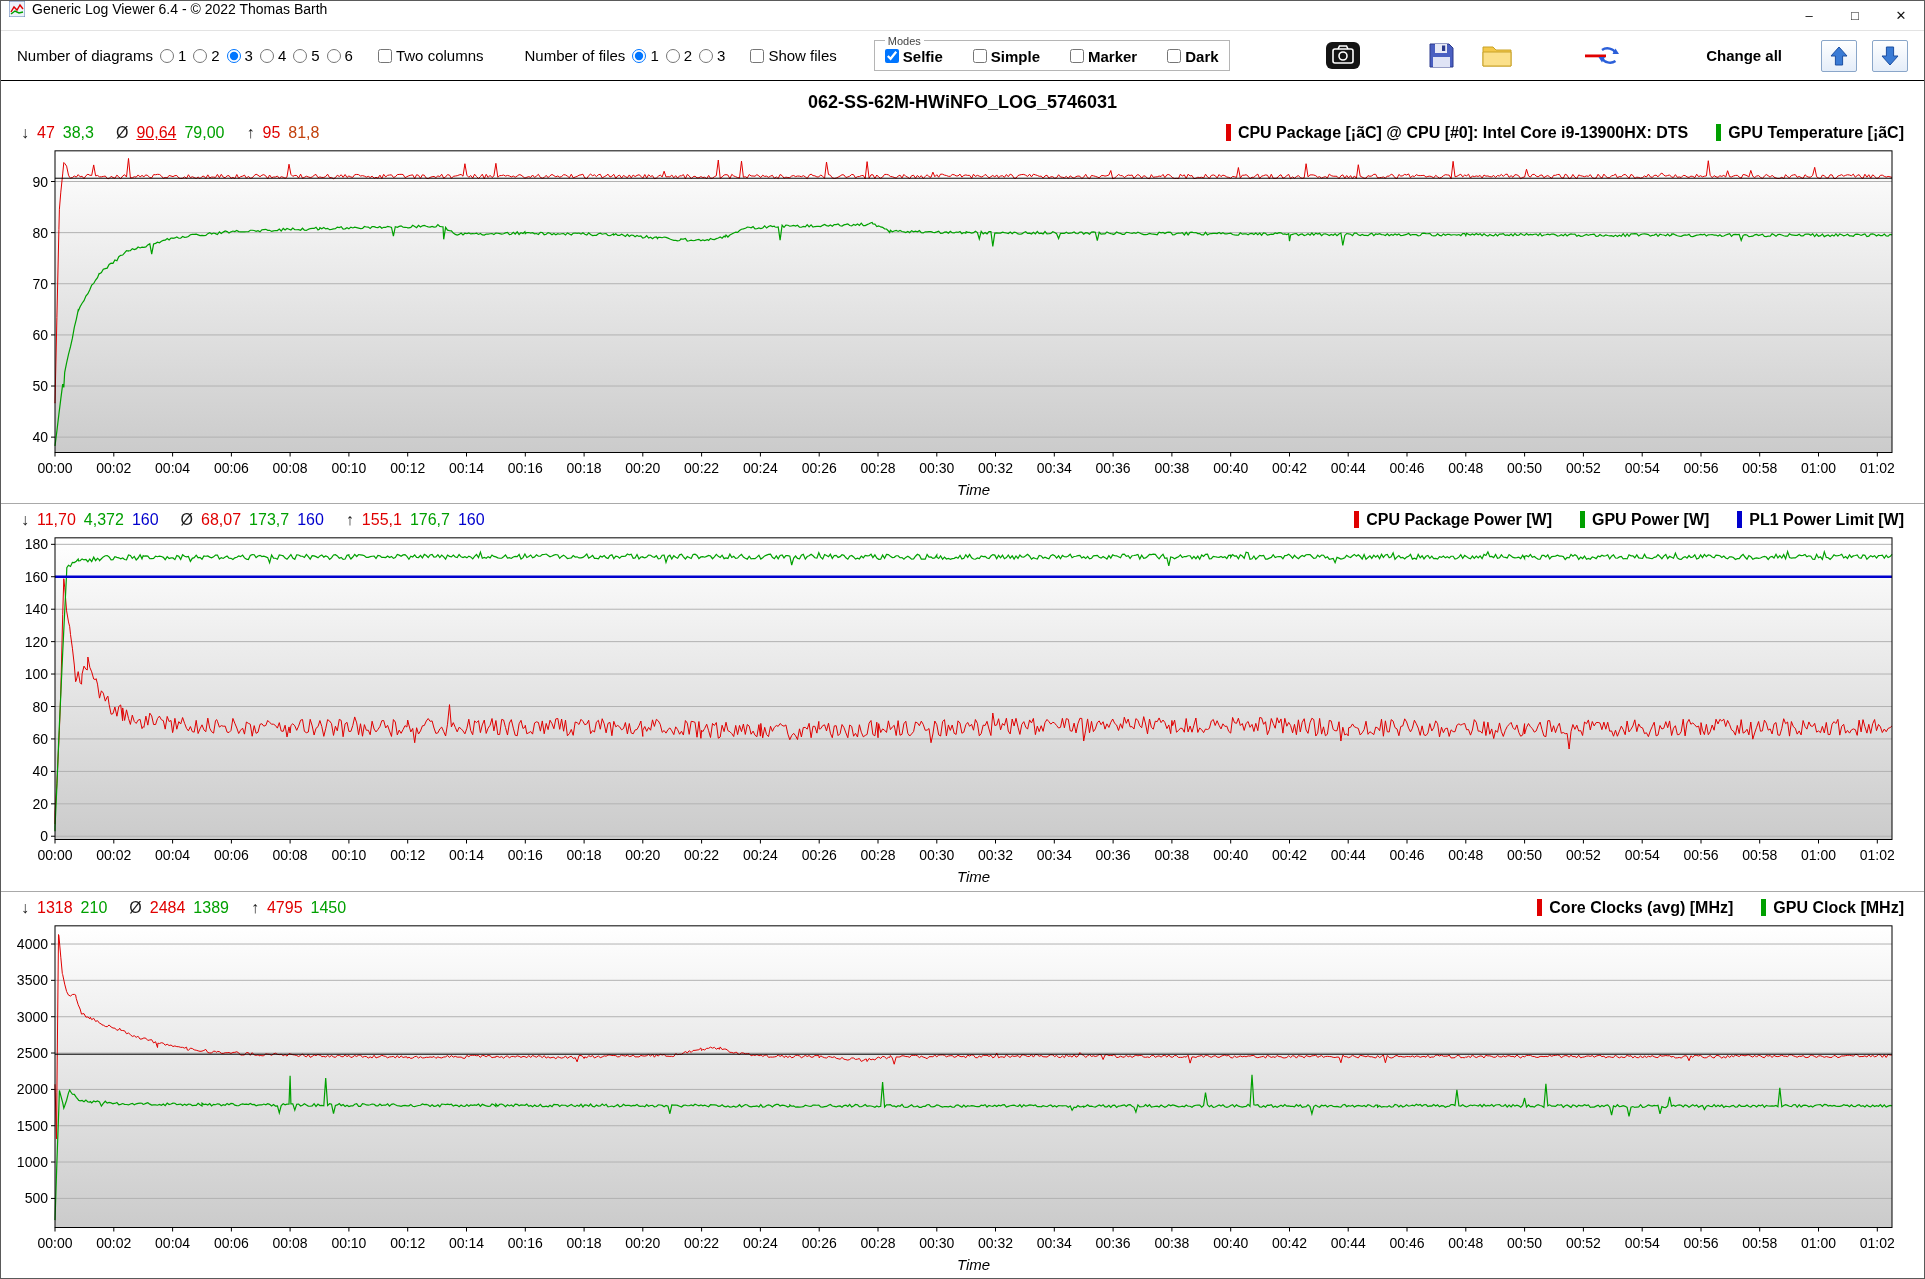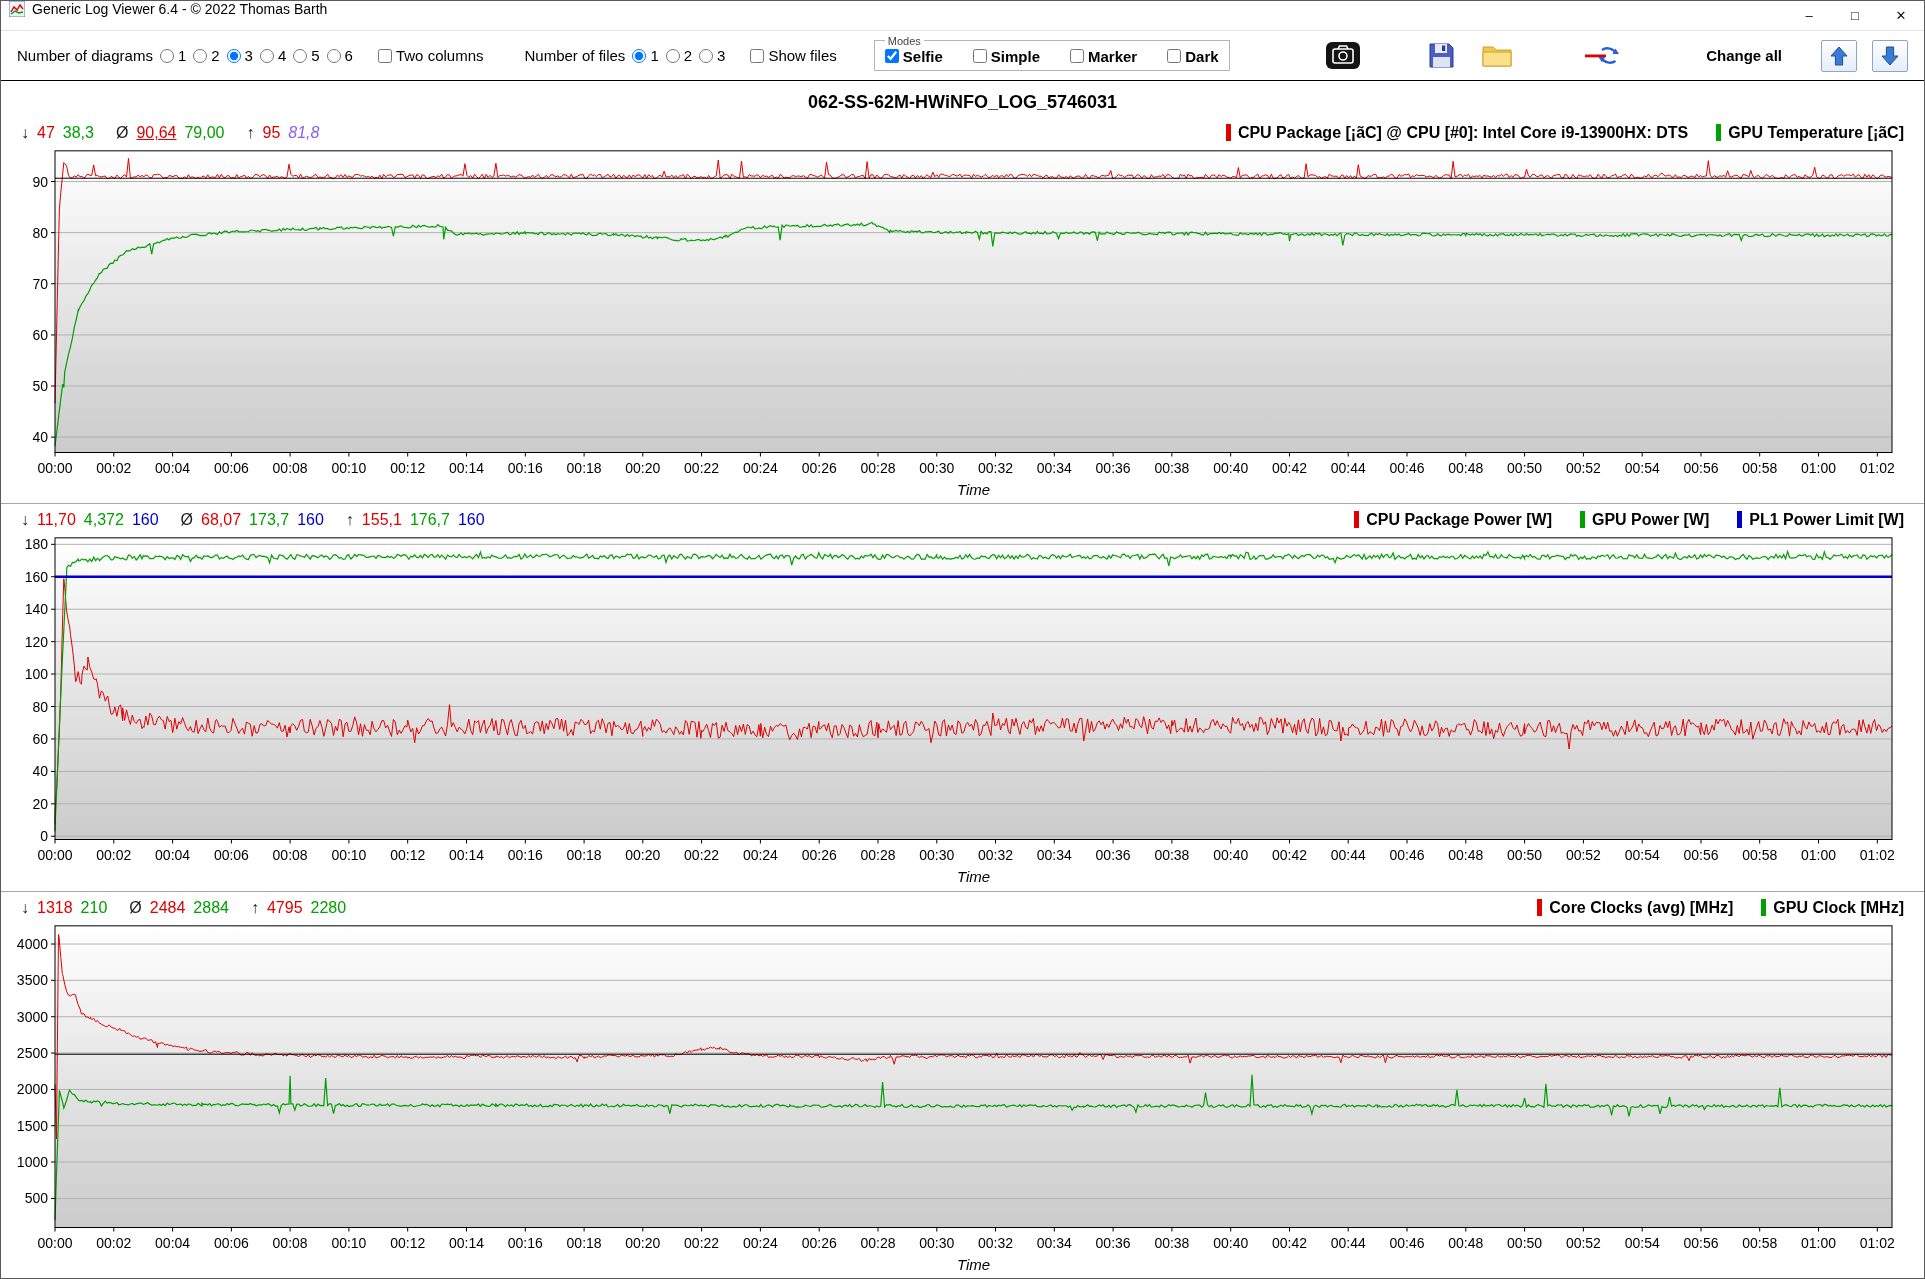--- a/index.html
+++ b/index.html
@@ -200,21 +200,21 @@
       <div class="chart-head">
         <div class="stats">
           <span class="g">↓</span>
           <span class="v" style="color: rgb(224, 0, 0);">47</span>
           <span class="v" style="color: rgb(0, 160, 0);">38,3</span>
           <span class="g">Ø</span>
           <span class="v" style="color: rgb(224, 0, 0); text-decoration: underline;">90,64</span>
           <span class="v" style="color: rgb(0, 160, 0);">79,00</span>
           <span class="g">↑</span>
           <span class="v" style="color: rgb(224, 0, 0);">95</span>
-          <span class="v" style="color: #8b5cf6; font-style: italic;">81,8</span>
+          <span class="v" style="color: #c2410c;">81,8</span>
         </div>
         <div class="legend">
           <span class="legend-item">
               <span class="sw" style="background: rgb(224, 0, 0);"></span>
               <span>CPU Package [¡ãC] @ CPU [#0]: Intel Core i9-13900HX: DTS</span>
             </span>
           <span class="legend-item">
               <span class="sw" style="background: rgb(0, 160, 0);"></span>
               <span>GPU Temperature [¡ãC]</span>
             </span>
@@ -460,24 +460,24 @@
     </div>
 
     <div class="chart-block">
       <div class="chart-head">
         <div class="stats">
           <span class="g">↓</span>
           <span class="v" style="color: rgb(224, 0, 0);">1318</span>
           <span class="v" style="color: rgb(0, 160, 0);">210</span>
           <span class="g">Ø</span>
           <span class="v" style="color: rgb(224, 0, 0);">2484</span>
-          <span class="v" style="color: rgb(0, 160, 0);">2884</span>
+          <span class="v" style="color: rgb(0, 160, 0);">1389</span>
           <span class="g">↑</span>
           <span class="v" style="color: rgb(224, 0, 0);">4795</span>
-          <span class="v" style="color: rgb(0, 160, 0);">2280</span>
+          <span class="v" style="color: rgb(0, 160, 0);">1450</span>
         </div>
         <div class="legend">
           <span class="legend-item">
               <span class="sw" style="background: rgb(224, 0, 0);"></span>
               <span>Core Clocks (avg) [MHz]</span>
             </span>
           <span class="legend-item">
               <span class="sw" style="background: rgb(0, 160, 0);"></span>
               <span>GPU Clock [MHz]</span>
             </span>

